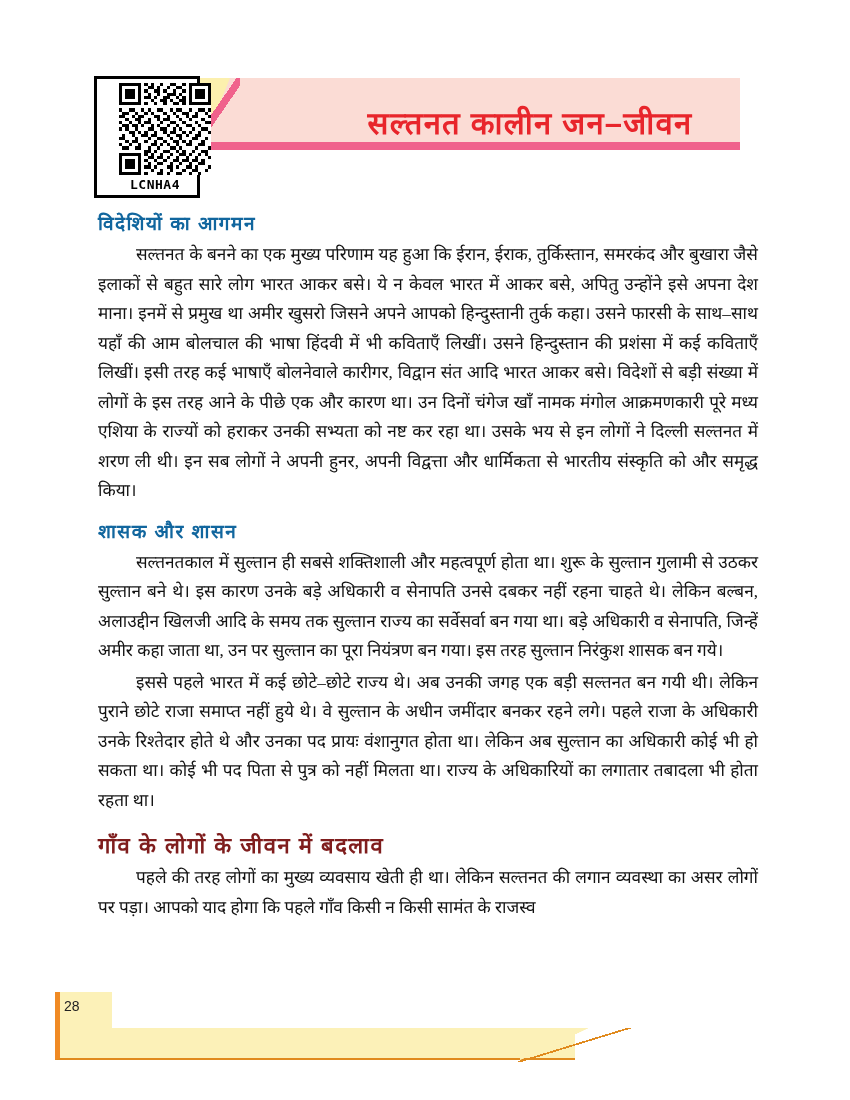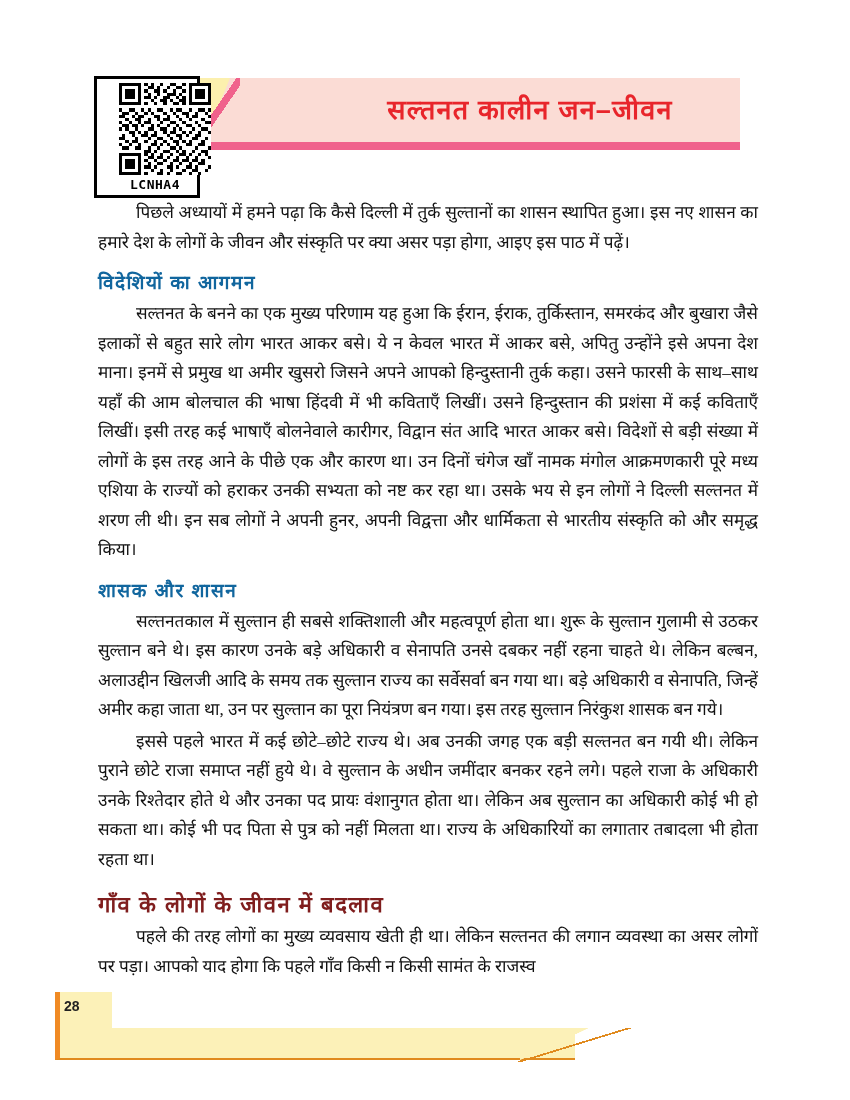--- a/index.html
+++ b/index.html
@@ -73,27 +73,27 @@
     line-height: 64px;
     text-align: center;
     font-family: "Liberation Sans", sans-serif;
     font-size: 50px;
     font-weight: bold;
     color: #e8252b;
   }
   .chapter-title {
     position: absolute;
     left: 230px;
-    top: 0;
+    top: 14px;
     width: 400px;
     height: 80px;
     line-height: 64px;
     text-align: center;
     font-family: "Liberation Sans", sans-serif;
-    font-size: 27px;
+    font-size: 31px;
     font-weight: bold;
     color: #e8252b;
     letter-spacing: 1.2px;
   }
 
   
   .qr-box {
     position: absolute;
     left: 94px;
     top: 76px;
@@ -200,21 +200,20 @@
     background: #ffffff;
   }
   .page-number {
     position: absolute;
     left: 64px;
     top: 998px;
     width: 40px;
     font-family: "Liberation Sans", sans-serif;
     font-size: 14px;
     color: #222;
-    font-weight: bold;
   }
   .footer-title {
     position: absolute;
     left: 112px;
     top: 1032px;
     font-size: 15.5px;
     color: #1a1a1a;
   }
 </style>
 </head>
@@ -451,21 +450,20 @@
           <rect x="18" y="28" width="2" height="1"></rect>
           <rect x="22" y="28" width="1" height="1"></rect>
           <rect x="25" y="28" width="1" height="1"></rect>
       </g>
     </svg>
     <div class="qr-label">LCNHA4</div>
   </div>
 
   <div class="content">
 
-    <p class="para">पिछले अध्यायों में हमने पढ़ा कि कैसे दिल्ली में तुर्क सुल्तानों का शासन स्थापित हुआ। इस नए शासन का हमारे देश के लोगों के जीवन और संस्कृति पर क्या असर पड़ा होगा, आइए इस पाठ में पढ़ें।</p>
 
     <h2 class="section-heading">विदेशियों  का  आगमन</h2>
     <p class="para">सल्तनत के बनने का एक मुख्य परिणाम यह हुआ कि ईरान, ईराक, तुर्किस्तान, समरकंद और बुखारा जैसे इलाकों से बहुत सारे लोग भारत आकर बसे। ये न केवल भारत में आकर बसे, अपितु उन्होंने इसे अपना देश माना। इनमें से प्रमुख था अमीर खुसरो जिसने अपने आपको हिन्दुस्तानी तुर्क कहा। उसने फारसी के साथ–साथ यहाँ की आम बोलचाल की भाषा हिंदवी में भी कविताएँ लिखीं। उसने हिन्दुस्तान की प्रशंसा में कई कविताएँ लिखीं। इसी तरह कई भाषाएँ बोलनेवाले कारीगर, विद्वान संत आदि भारत आकर बसे। विदेशों से बड़ी संख्या में लोगों के इस तरह आने के पीछे एक और कारण था। उन दिनों चंगेज खाँ नामक मंगोल आक्रमणकारी पूरे मध्य एशिया के राज्यों को हराकर उनकी सभ्यता को नष्ट कर रहा था। उसके भय से इन लोगों ने दिल्ली सल्तनत में शरण ली थी। इन सब लोगों ने अपनी हुनर, अपनी विद्वत्ता और धार्मिकता से भारतीय संस्कृति को और समृद्ध किया।</p>
 
     <h2 class="section-heading">शासक  और  शासन</h2>
     <p class="para">सल्तनतकाल में सुल्तान ही सबसे शक्तिशाली और महत्वपूर्ण होता था। शुरू के सुल्तान गुलामी से उठकर सुल्तान बने थे। इस कारण उनके बड़े अधिकारी व सेनापति उनसे दबकर नहीं रहना चाहते थे। लेकिन बल्बन, अलाउद्दीन खिलजी आदि के समय तक सुल्तान राज्य का सर्वेसर्वा बन गया था। बड़े अधिकारी व सेनापति, जिन्हें अमीर कहा जाता था, उन पर सुल्तान का पूरा नियंत्रण बन गया। इस तरह सुल्तान निरंकुश शासक बन गये।</p>
     <p class="para">इससे पहले भारत में कई छोटे–छोटे राज्य थे। अब उनकी जगह एक बड़ी सल्तनत बन गयी थी। लेकिन पुराने छोटे राजा समाप्त नहीं हुये थे। वे सुल्तान के अधीन जमींदार बनकर रहने लगे। पहले राजा के अधिकारी उनके रिश्तेदार होते थे और उनका पद प्रायः वंशानुगत होता था। लेकिन अब सुल्तान का अधिकारी कोई भी हो सकता था। कोई भी पद पिता से पुत्र को नहीं मिलता था। राज्य के  अधिकारियों का लगातार तबादला भी होता रहता था।</p>
 
 
     <h2 class="section-heading big">गाँव  के  लोगों  के  जीवन  में  बदलाव</h2>

